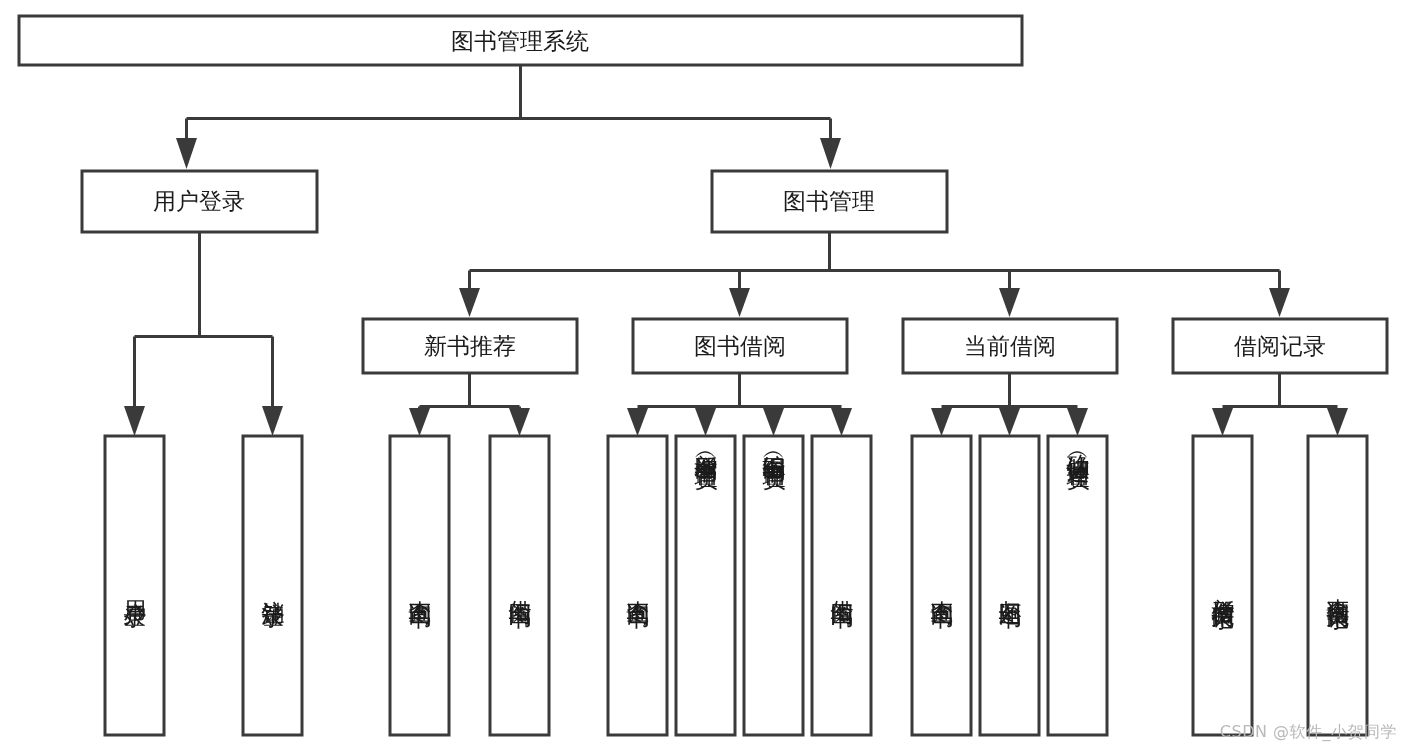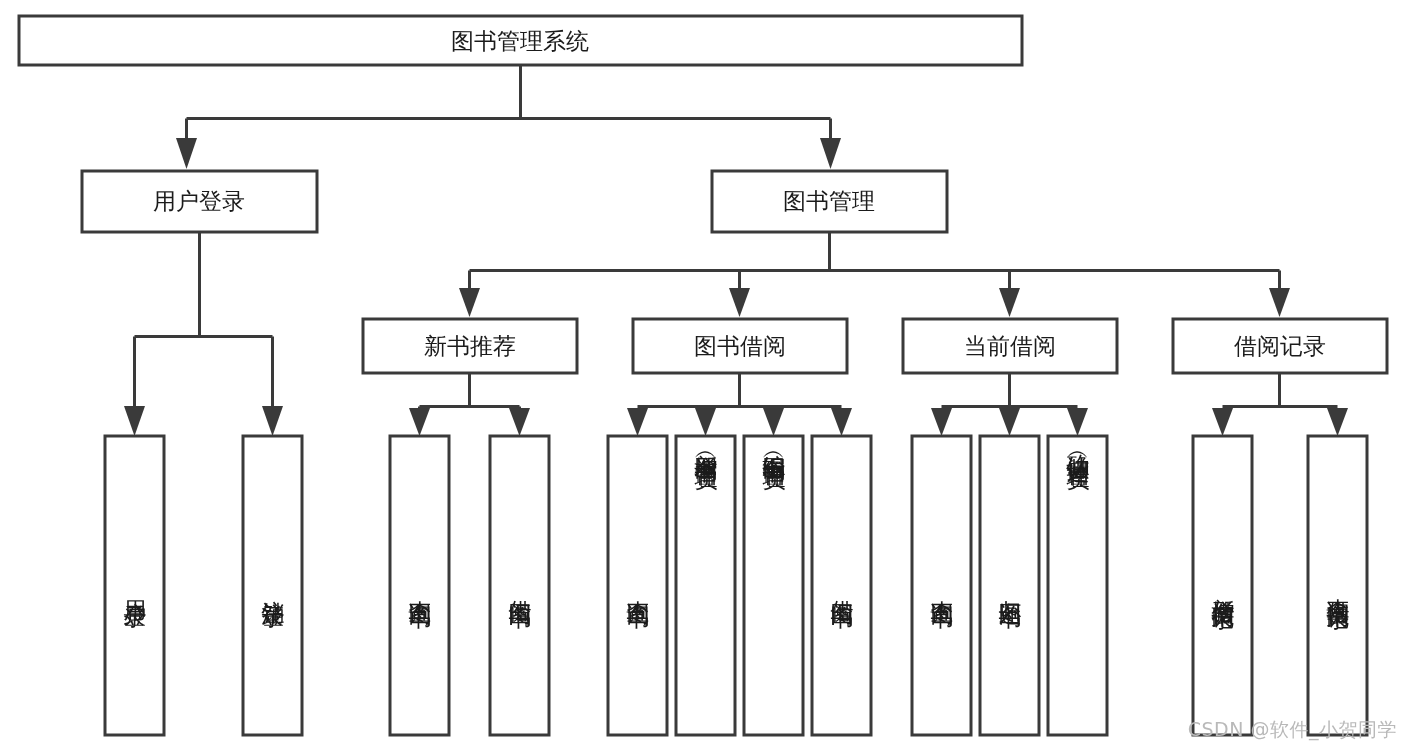--- a/index.html
+++ b/index.html
@@ -62,21 +62,21 @@
     letter-spacing: 2px;
     color: #1b1b1b;
     white-space: nowrap;
     pointer-events: none;
   }
   .watermark {
     position: absolute;
     right: 8px;
     bottom: 4px;
     font-family: "DejaVu Sans", "Liberation Sans", sans-serif;
-    font-size: 19px;
+    font-size: 16px;
     color: #b9b9b9;
     letter-spacing: 0.5px;
     white-space: nowrap;
   }
 </style>
 </head>
 <body>
 
 <div id="diagram-root">
 

